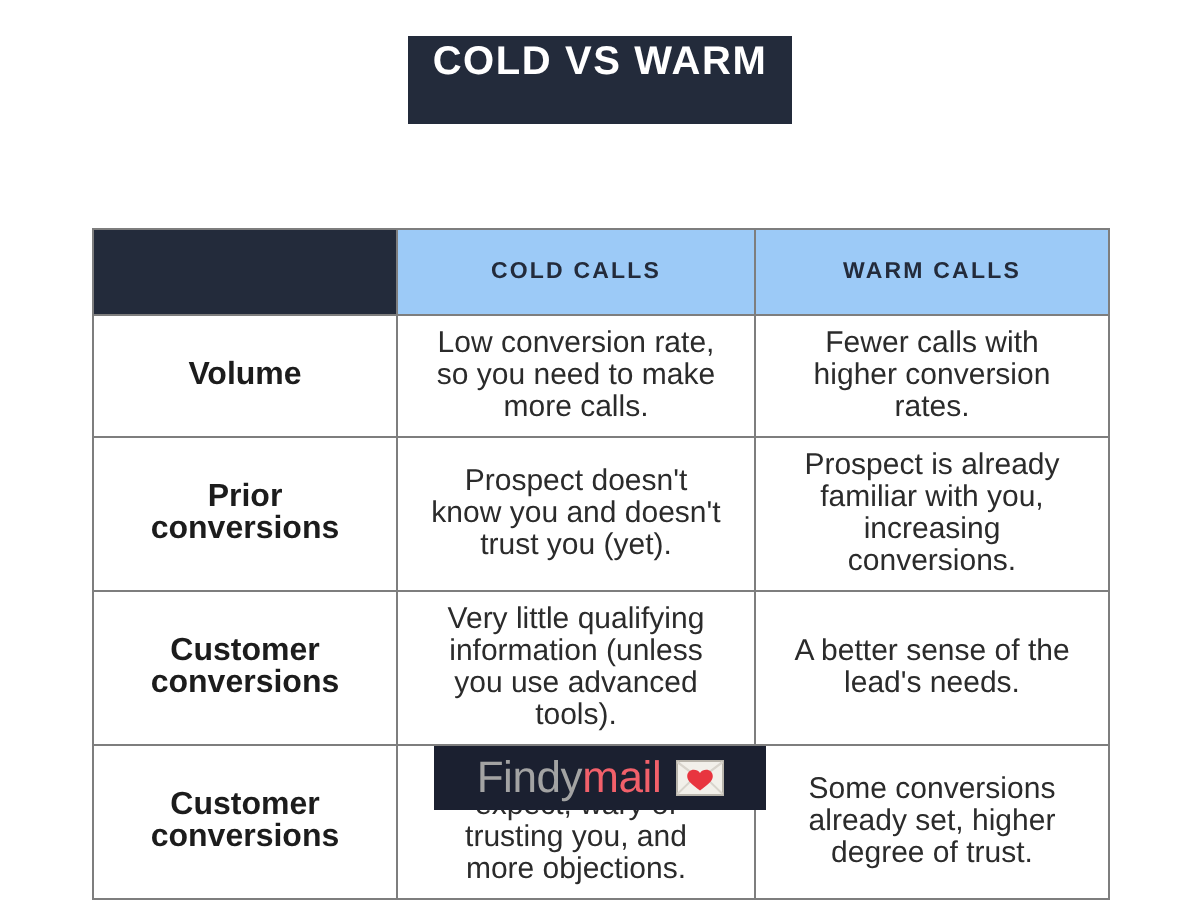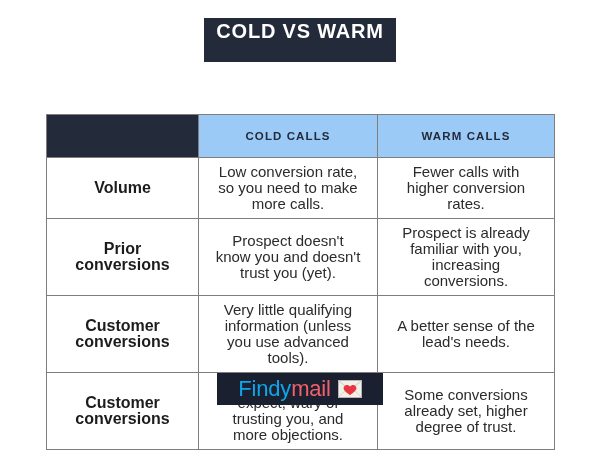--- a/index.html
+++ b/index.html
@@ -105,21 +105,21 @@
     align-items: center;
     justify-content: center;
     gap: 7px;
   }
   .logo-word {
     font-size: 22px;
     line-height: 22px;
     font-weight: normal;
     letter-spacing: -0.2px;
   }
-  .logo-findy { color: #0ea5e9; }
+  .logo-findy { color: #a3a3a3; }
   .logo-mail  { color: #f2606a; margin-top: 18px; }
   #logo-envelope { display: block; }
 
   
   .nowrap { white-space: nowrap; }
 </style>
 </head>
 <body>
 
 <div id="page">

